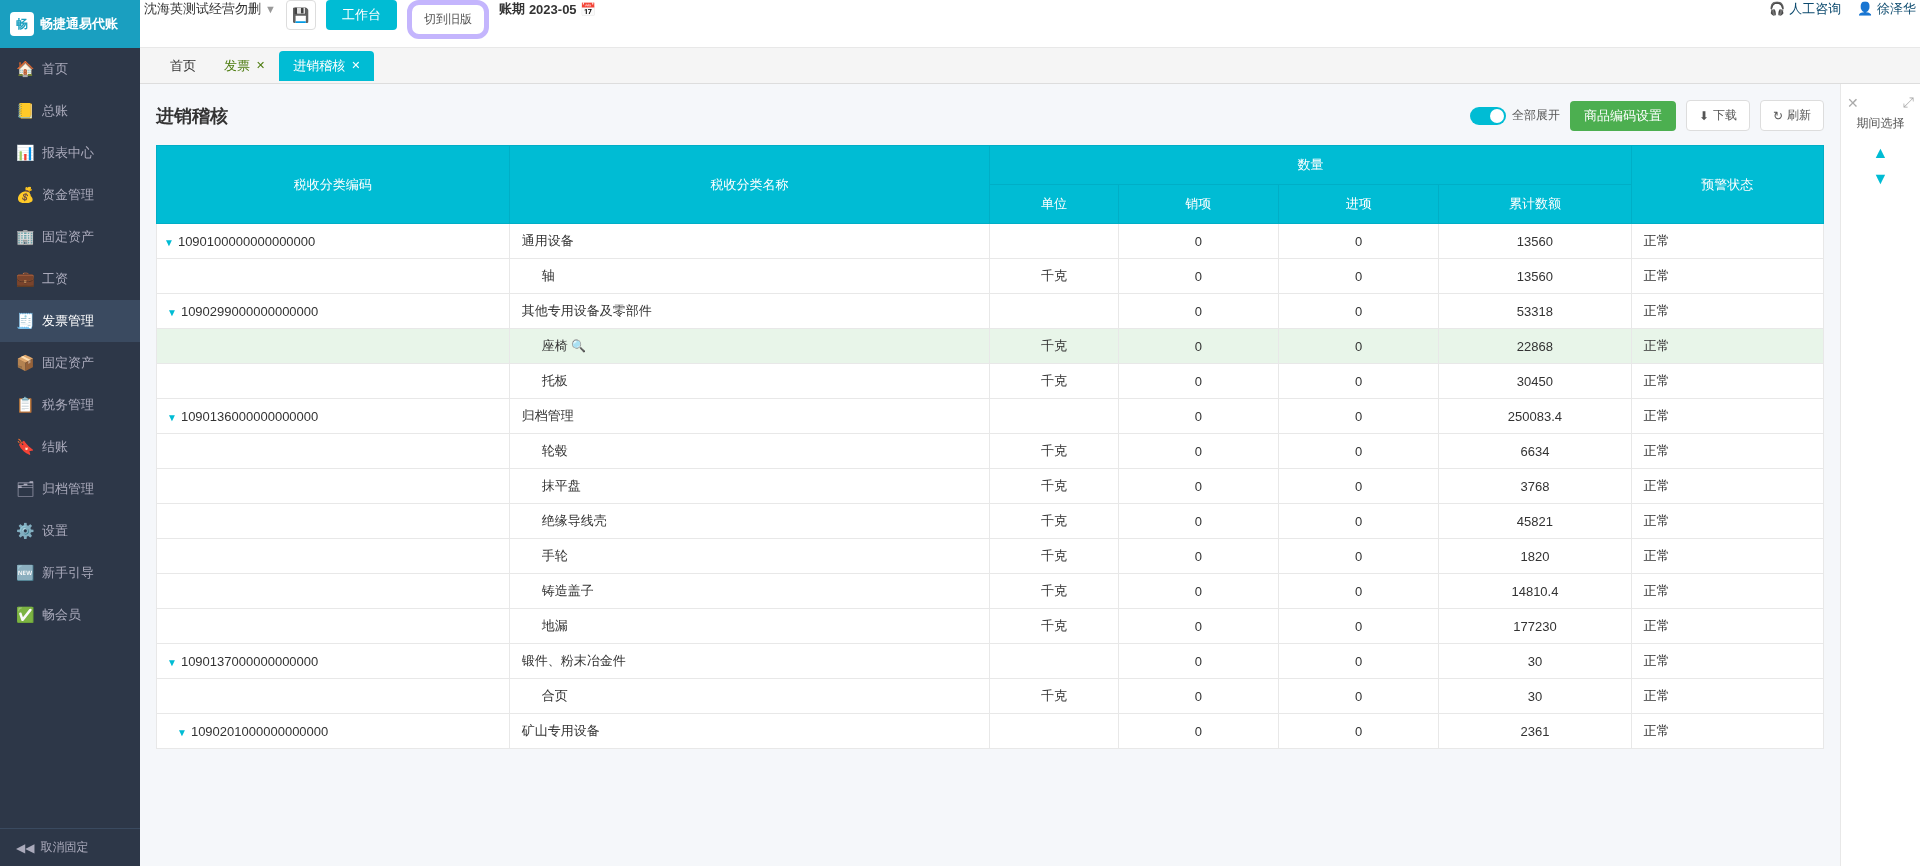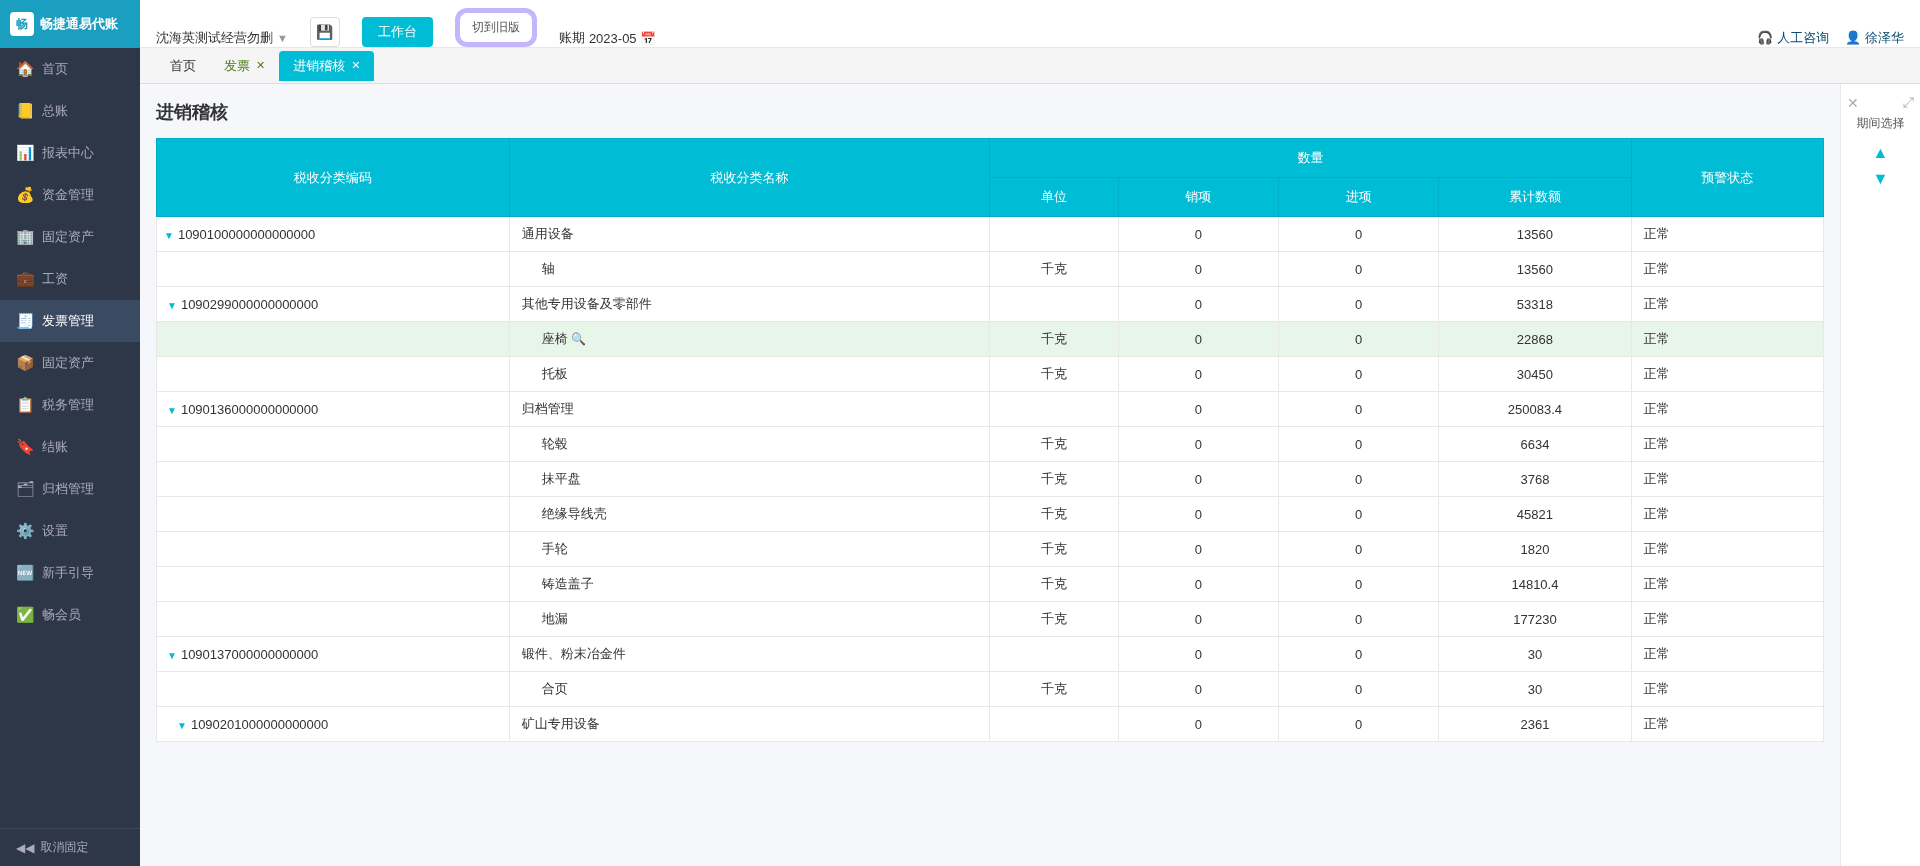--- a/index.html
+++ b/index.html
@@ -64,23 +64,23 @@
       flex-direction: column;
       height: 100%;
       overflow: hidden;
     }
 
     
     .topbar {
       background: white;
       height: 48px;
       display: flex;
-      align-items: flex-end;
-      padding: 0 16px;
-      gap: 22px;
+      align-items: flex-start;
+      padding: 0 4px;
+      gap: 10px;
       border-bottom: 1px solid #e8e8e8;
       flex-shrink: 0;
     }
     .topbar-company {
       display: flex;
       align-items: center;
       gap: 4px;
       color: #333;
       font-size: 13px;
       cursor: pointer;
@@ -107,21 +107,21 @@
       border: 5px solid #c4b5fd;
       background: white;
       padding: 6px 12px;
       border-radius: 12px;
       cursor: pointer;
       font-size: 12px;
       color: #555;
     }
     .topbar-period {
       display: flex; align-items: center; gap: 4px;
-      font-size: 13px; color: #333;
+      font-size: 13px; color: #333; font-weight: bold;
     }
     .topbar-right {
       margin-left: auto;
       display: flex;
       align-items: center;
       gap: 16px;
       color: #0c4a6e;
       font-size: 13px;
     }
 
@@ -429,20 +429,35 @@
       <span>进销稽核</span>
       <span class="close-btn">✕</span>
     </div>
   </div>
 
   <div class="page-content">
     <div class="content-area">
 
       <div class="page-header">
         <h1 class="page-title">进销稽核</h1>
+        <div class="header-actions">
+          <div class="toggle-all">
+            <div class="toggle-switch"></div>
+            <span>全部展开</span>
+          </div>
+          <button class="btn-product-code">商品编码设置</button>
+          <button class="btn-download">
+            <span>⬇</span>
+            <span>下载</span>
+          </button>
+          <button class="btn-refresh">
+            <span>↻</span>
+            <span>刷新</span>
+          </button>
+        </div>
       </div>
 
       <table class="data-table">
         <thead>
   <tr>
     <th rowspan="2" style="width:220px">税收分类编码</th>
     <th rowspan="2" style="width:300px">税收分类名称</th>
     <th colspan="4">数量</th>
     <th rowspan="2" style="width:120px">预警状态</th>
   </tr>

